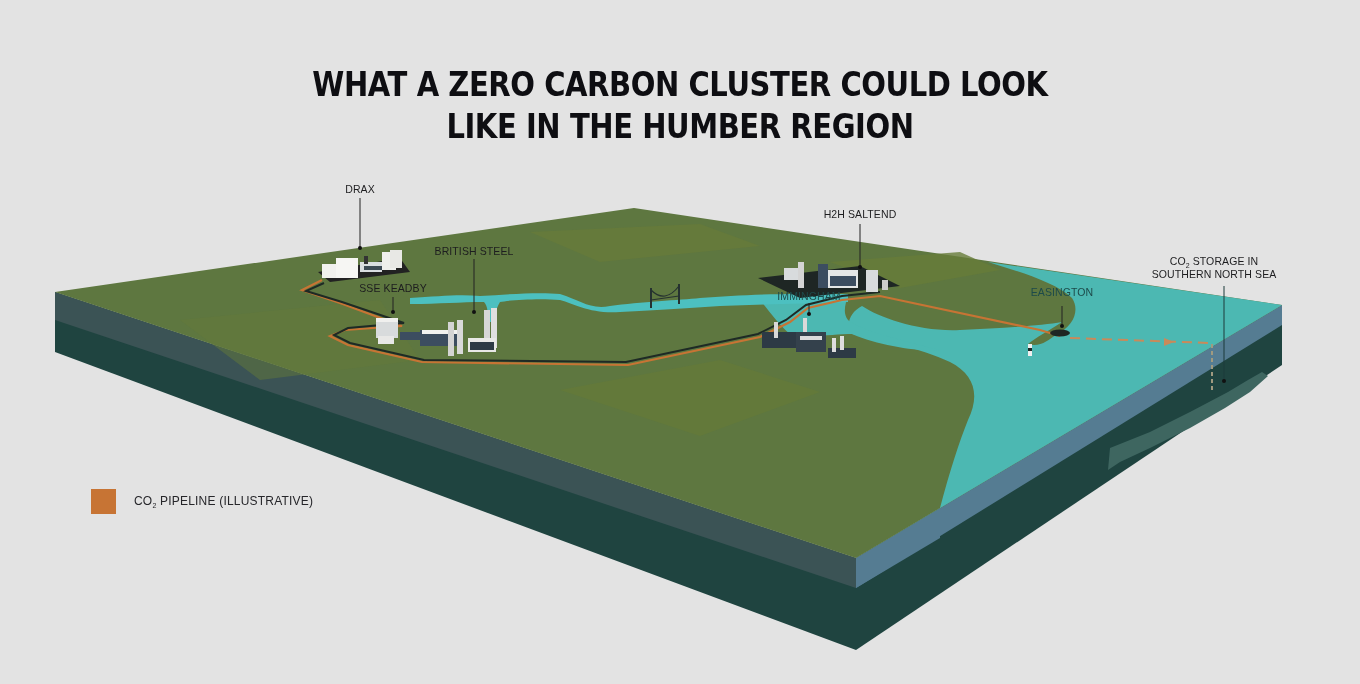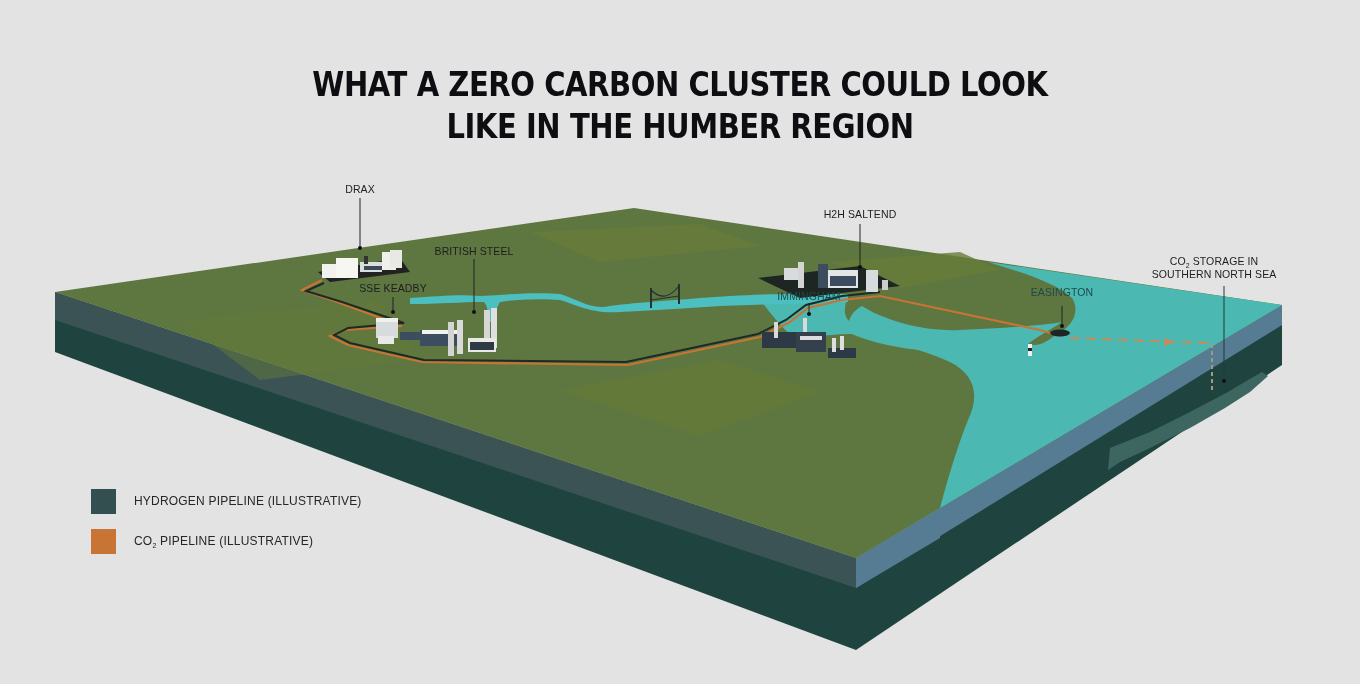--- a/index.html
+++ b/index.html
@@ -196,20 +196,16 @@
     <circle cx="1224" cy="381" r="2" fill="#111"></circle>
     <text class="lbl" x="1214" y="265" text-anchor="middle">
       <tspan>CO</tspan><tspan font-size="7" dy="3">2</tspan><tspan dy="-3"> STORAGE IN</tspan>
     </text>
     <text class="lbl" x="1214" y="278" text-anchor="middle">SOUTHERN NORTH SEA</text>
   </g>
 </svg>
 
 <div class="legend">
   <div class="legend-item">
-    <div class="swatch" style="background:#344f4f"></div>
-    <span class="legend-label">HYDROGEN PIPELINE  (ILLUSTRATIVE)</span>
-  </div>
-  <div class="legend-item">
     <div class="swatch" style="background:#c77434"></div>
     <span class="legend-label"><span>CO</span><sub>2</sub><span> PIPELINE (ILLUSTRATIVE)</span></span>
   </div>
 </div>
 
 </body></html>

